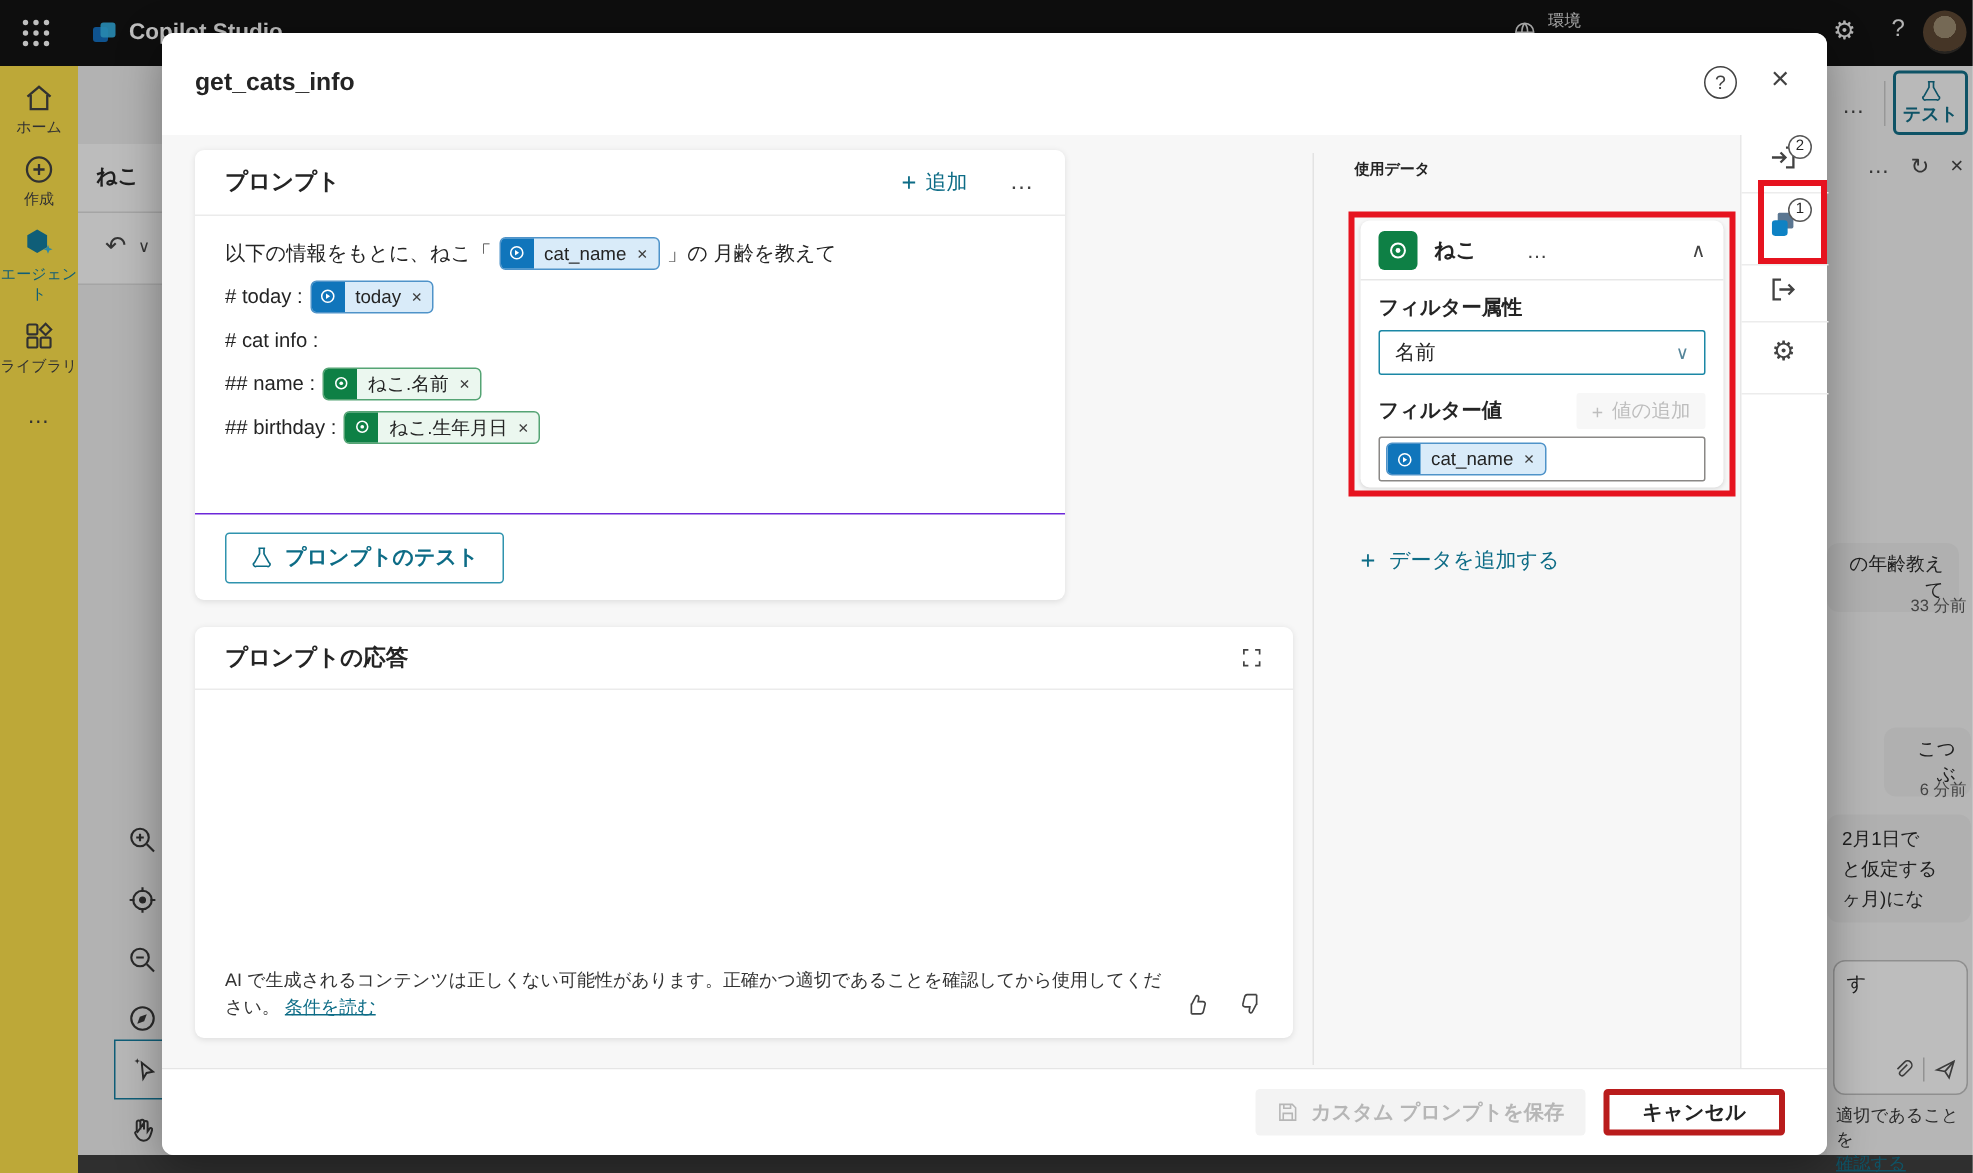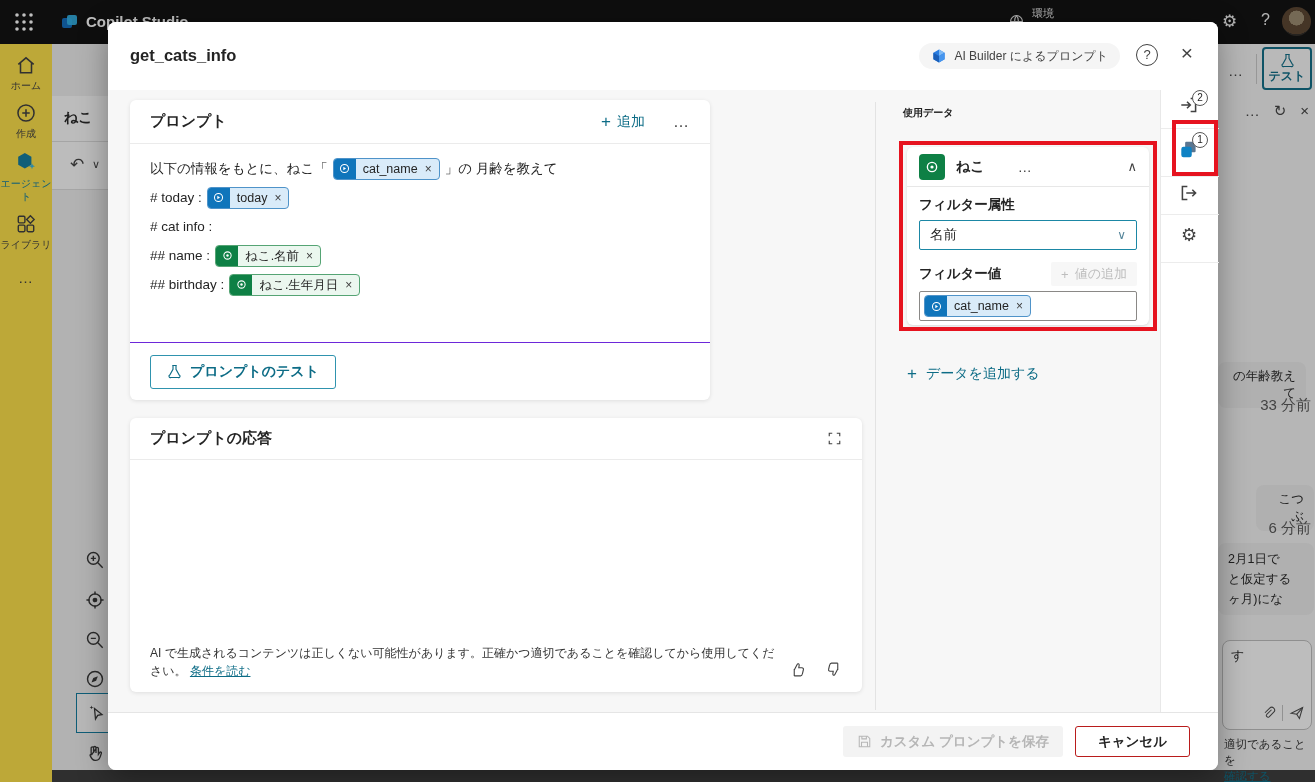--- a/index.html
+++ b/index.html
@@ -40,21 +40,21 @@
     display:flex; align-items:center; justify-content:center; }
 
   
   .test-strip { position:absolute; left:1218px; top:44px; width:97px; height:726px; background:#f3f3f3; z-index:3; }
   .ts-more { position:absolute; left:10px; top:18px; font-size:15px; color:#424242; letter-spacing:1px; }
   .ts-div { position:absolute; left:38px; top:10px; width:1px; height:30px; background:#c9c9c9; }
   .ts-test { position:absolute; left:44px; top:3px; width:50px; height:43px; border:2px solid #0d6c86; border-radius:4px;
     color:#0d6c86; display:flex; flex-direction:column; align-items:center; justify-content:center; font-size:12px; font-weight:bold; background:rgba(255,255,255,.35); }
   .ts-hrow { position:absolute; top:58px; right:6px; font-size:15px; color:#424242; display:flex; gap:14px; }
   .bubble { position:absolute; background:#ebebeb; border-radius:8px; font-size:12.5px; color:#242424; padding:6px 10px; }
-  .btime { position:absolute; right:4px; font-size:15px; color:#555; }
+  .btime { position:absolute; right:4px; font-size:11px; color:#555; }
   .ts-input { position:absolute; left:4px; top:596px; width:90px; height:90px; background:#fdfdfd; border:1px solid #bdbdbd; border-radius:8px; }
   .ts-input .txt { position:absolute; left:8px; top:6px; font-size:13px; }
   .ts-icons { position:absolute; right:6px; bottom:8px; display:flex; align-items:center; gap:6px; color:#4a4a4a; }
   .ts-icons .sep { width:1px; height:16px; background:#c2c2c2; }
   .ts-disc { position:absolute; left:6px; top:692px; font-size:11.5px; color:#333; line-height:16px; }
   .ts-disc a { color:#0d6c86; }
 
   
   .overlay { position:absolute; left:0; top:0; width:1315px; height:782px; background:rgba(20,20,20,.27); z-index:40; }
 
@@ -132,21 +132,21 @@
   .ss-line { position:absolute; left:0; width:58px; height:1px; background:#ececec; }
   .ss-icon { position:absolute; left:17px; width:24px; height:24px; color:#424242; cursor:pointer; }
   .ss-badge { position:absolute; width:16px; height:16px; background:#fff; border:1px solid #575757; border-radius:50%;
     font-size:10px; text-align:center; line-height:14px; color:#242424; }
   .ss-gear { position:absolute; left:20px; font-size:18px; color:#424242; cursor:pointer; }
 
   .m-footer { position:absolute; left:0; top:690px; width:1110px; height:58px; background:#fff; border-top:1px solid #e5e5e5;
     border-radius:0 0 8px 8px; display:flex; align-items:center; justify-content:flex-end; gap:12px; padding-right:28px; }
   .save-btn { height:31px; padding:0 14px; background:#f3f3f3; border:none; border-radius:3px; color:#b6b6b6;
     font-size:13.5px; font-weight:bold; display:flex; align-items:center; gap:8px; font-family:inherit; }
-  .cancel-btn { height:31px; padding:0 22px; background:#fff; border:1px solid #b91c1c; border-radius:3px; color:#242424;
+  .cancel-btn { height:31px; padding:0 22px; background:#fff; border:4px solid #b91c1c; border-radius:3px; color:#242424;
     font-size:13.5px; font-weight:bold; cursor:pointer; font-family:inherit; }
 </style>
 </head>
 <body>
 
 <div class="topbar">
   <div class="waffle">
     <svg width="20" height="20" viewBox="0 0 20 20">
         <g fill="#fff">
           <circle cx="3" cy="3" r="1.8"></circle>
@@ -306,29 +306,20 @@
     <span>適切であることを</span><br>
     <a href="#">確認する</a>
   </div>
 </div>
 
 <div class="overlay"></div>
 
 <div class="modal">
   <div class="m-header">
     <div class="m-title">get_cats_info</div>
-    <div class="m-badge">
-      <svg width="16" height="16" viewBox="0 0 20 20">
-          <path d="M10 2l7 4v8l-7 4-7-4V6z" fill="#2a7de1"></path>
-          <path d="M10 2v8l7-4z" fill="#7db9f5"></path>
-          <path d="M10 10v8l7-4V6z" fill="#4695ee"></path>
-          <path d="M10 10v8l-7-4V6z" fill="#1b5fb8"></path>
-        </svg>
-      <span>AI Builder によるプロンプト</span>
-    </div>
     <div class="m-help">?</div>
     <div class="m-close">×</div>
   </div>
 
   <div class="card prompt-card">
     <div class="card-head">
       <div class="card-title">プロンプト</div>
       <div class="add-btn">
         <span class="add-plus">+</span>
         <span>追加</span>

